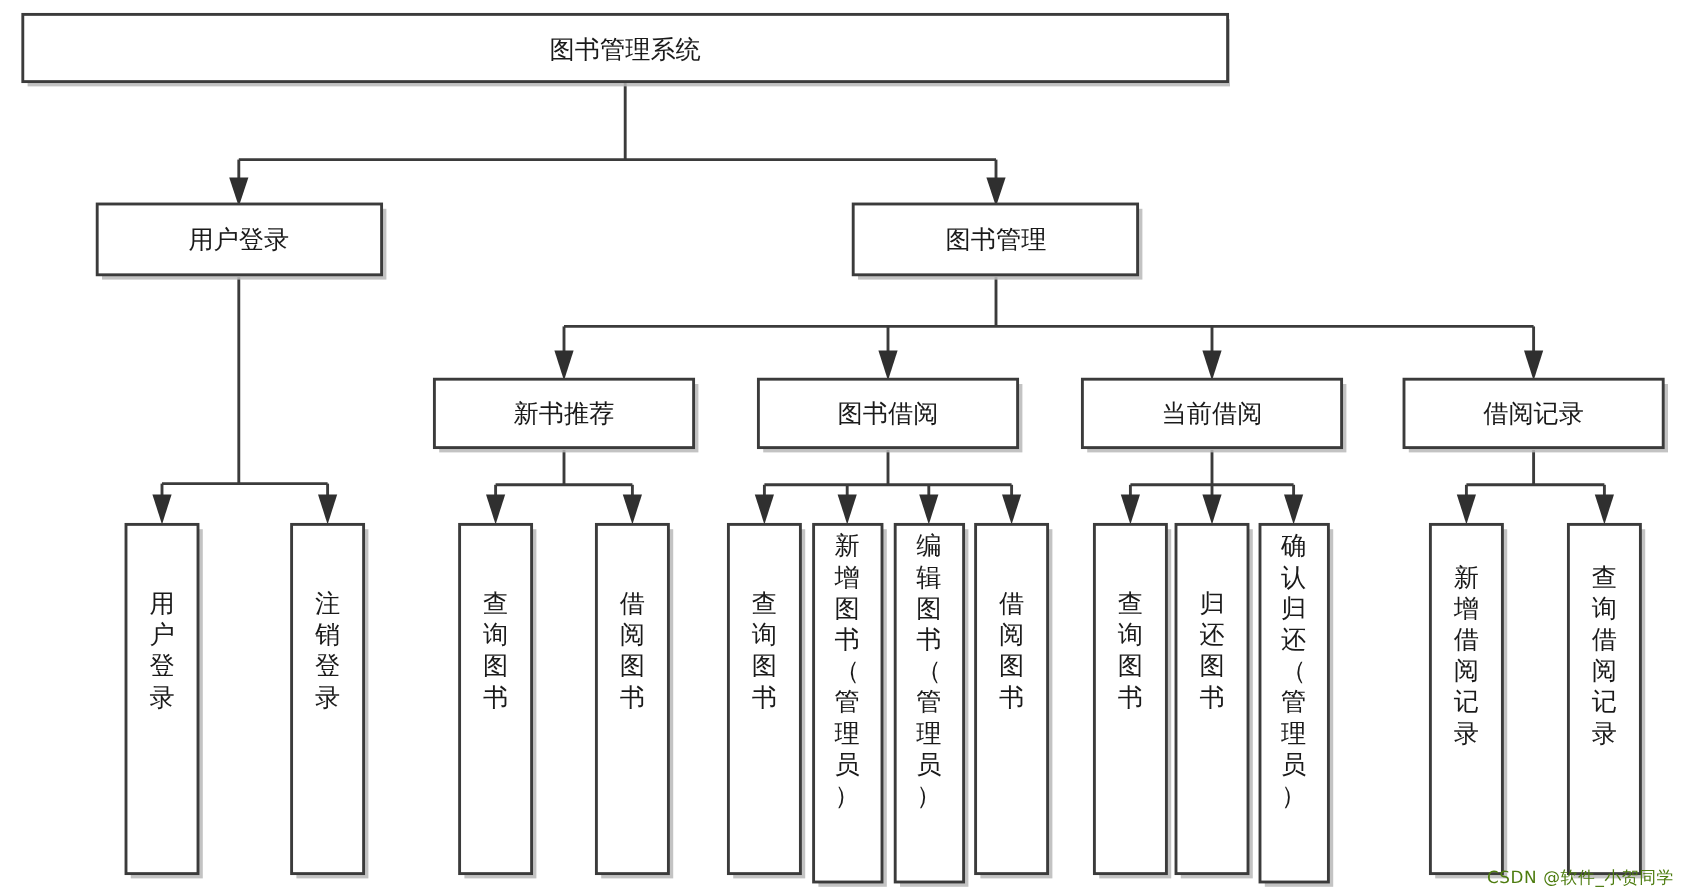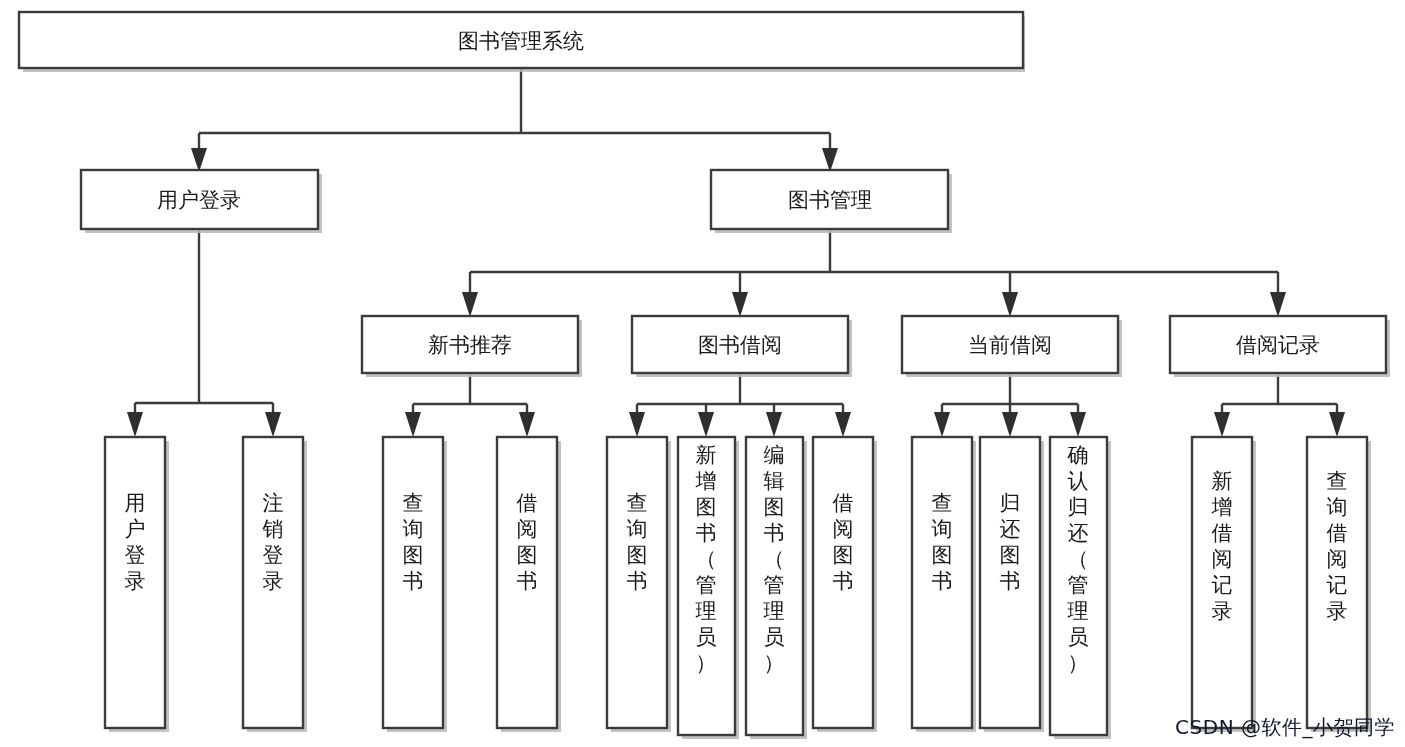--- a/index.html
+++ b/index.html
@@ -52,22 +52,22 @@
     fill: #1a1a1a;
     font-family: "DejaVu Sans", "Liberation Sans", sans-serif;
     font-size: 21px;
     text-anchor: middle;
   }
   .watermark {
     position: absolute;
     right: 10px;
     bottom: 6px;
     font-family: "DejaVu Sans", "Liberation Sans", sans-serif;
-    font-size: 20px;
-    color: #0f172a;
+    font-size: 14px;
+    color: #4d7c0f;
     letter-spacing: 0.5px;
     white-space: nowrap;
     user-select: none;
   }
 </style>
 </head>
 <body>
 
 <svg id="canvas" viewBox="0 0 1405 747">
 

